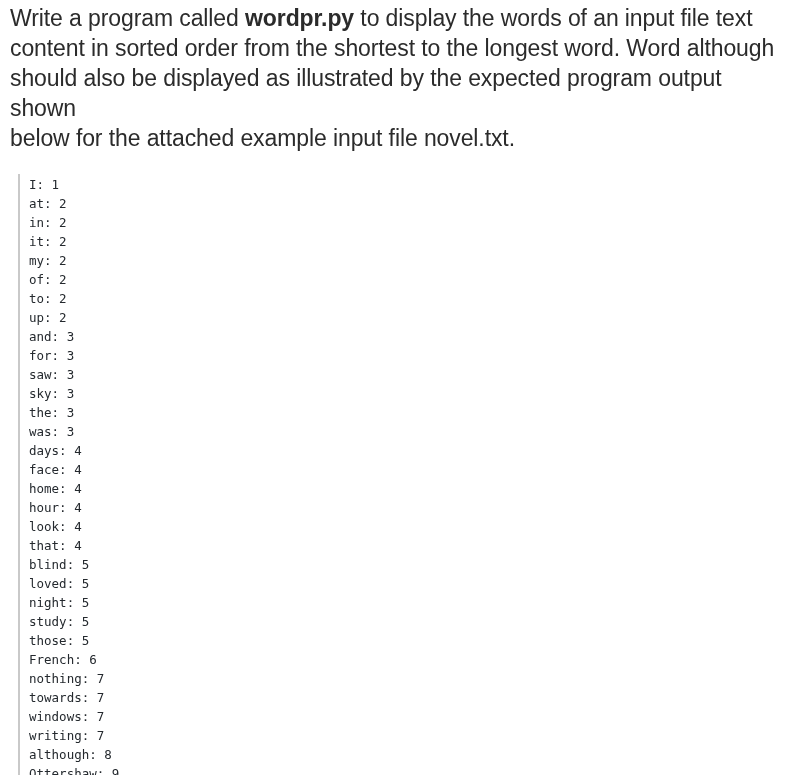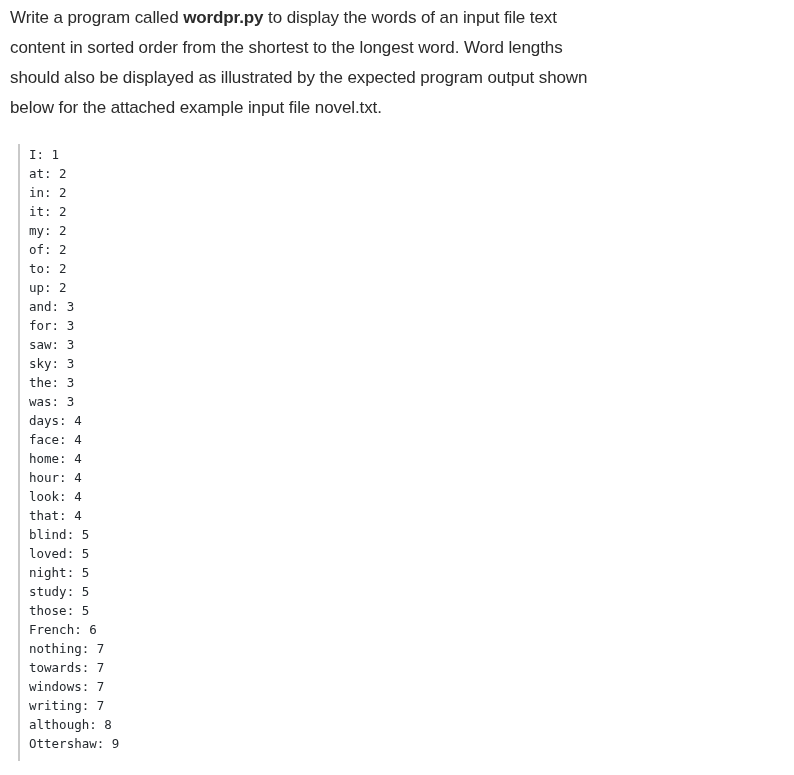--- a/index.html
+++ b/index.html
@@ -9,21 +9,21 @@
   }
   body {
     width: 794px;
     height: 775px;
     font-family: "Liberation Sans", sans-serif;
     color: #2b2b2b;
     overflow: hidden;
   }
   .task {
     margin: 3px 10px 0 10px;
-    font-size: 17px;
+    font-size: 23px;
     line-height: 30px;
     letter-spacing: -0.1px;
     color: #2b2b2b;
   }
   .task-line {
     display: block;
   }
   .task strong {
     font-weight: 700;
   }
@@ -41,20 +41,20 @@
     height: 19px;
   }
 </style>
 </head>
 <body>
 
 <div>
 
   <p class="task">
     <span class="task-line"><span>Write a program called </span><strong>wordpr.py</strong><span> to display the words of an input file text</span></span>
-    <span class="task-line"><span>content in sorted order from the shortest to the longest word. Word lengths</span></span>
+    <span class="task-line"><span>content in sorted order from the shortest to the longest word. Word although</span></span>
     <span class="task-line"><span>should also be displayed as illustrated by the expected program output shown</span></span>
     <span class="task-line"><span>below for the attached example input file novel.txt.</span></span>
   </p>
 
   <pre class="code-block"><div class="output-line">I: 1</div><div class="output-line">at: 2</div><div class="output-line">in: 2</div><div class="output-line">it: 2</div><div class="output-line">my: 2</div><div class="output-line">of: 2</div><div class="output-line">to: 2</div><div class="output-line">up: 2</div><div class="output-line">and: 3</div><div class="output-line">for: 3</div><div class="output-line">saw: 3</div><div class="output-line">sky: 3</div><div class="output-line">the: 3</div><div class="output-line">was: 3</div><div class="output-line">days: 4</div><div class="output-line">face: 4</div><div class="output-line">home: 4</div><div class="output-line">hour: 4</div><div class="output-line">look: 4</div><div class="output-line">that: 4</div><div class="output-line">blind: 5</div><div class="output-line">loved: 5</div><div class="output-line">night: 5</div><div class="output-line">study: 5</div><div class="output-line">those: 5</div><div class="output-line">French: 6</div><div class="output-line">nothing: 7</div><div class="output-line">towards: 7</div><div class="output-line">windows: 7</div><div class="output-line">writing: 7</div><div class="output-line">although: 8</div><div class="output-line">Ottershaw: 9</div></pre>
 
 </div>
 
 </body></html>

